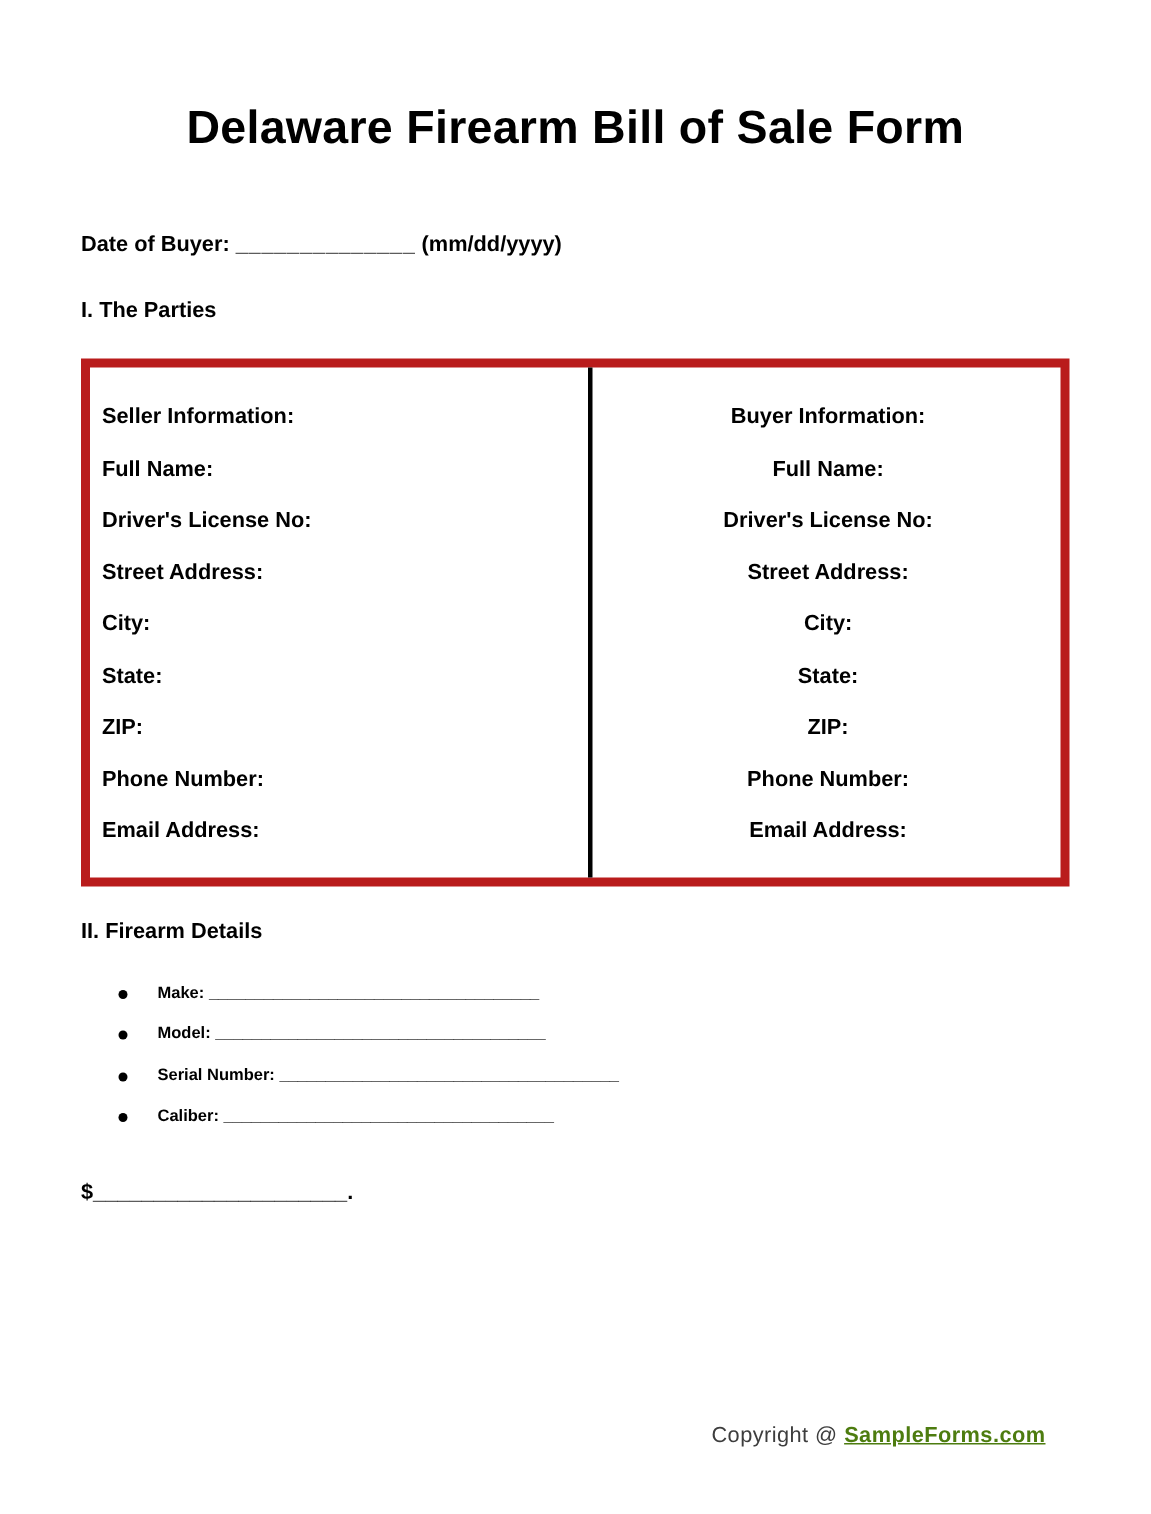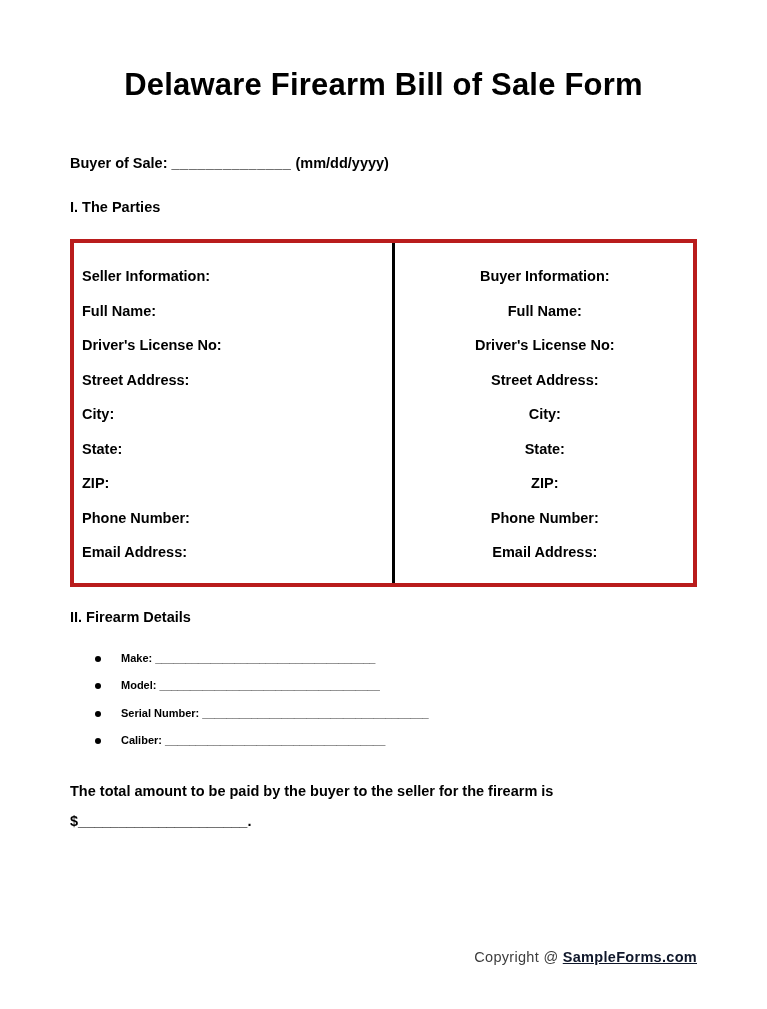--- a/index.html
+++ b/index.html
@@ -5,21 +5,21 @@
   * { margin: 0; padding: 0; box-sizing: border-box; }
   html, body { background: #ffffff; }
   .page {
     position: relative;
     width: 767px;
     height: 1009px;
     margin: 0 auto;
     background: #ffffff;
     font-family: "Liberation Sans", "DejaVu Sans", sans-serif;
     color: #000000;
-    padding: 0 70px;
+    padding: 0 54px;
     overflow: hidden;
   }
   .doc-title {
     padding-top: 66px;
     font-size: 31px;
     line-height: 37px;
     font-weight: 700;
     text-align: center;
     letter-spacing: 0.2px;
   }
@@ -32,21 +32,21 @@
   .date-line .blank { letter-spacing: 0.5px; }
   .section-heading {
     font-size: 14.5px;
     font-weight: 700;
     line-height: 22px;
   }
   .heading-parties { margin-top: 22px; }
   .parties-table {
     margin-top: 21px;
     display: flex;
-    border: 4px solid #b91c1c;
+    border: 6px solid #b91c1c;
     width: 100%;
   }
   .parties-col {
     padding: 16px 6px 13px 8px;
   }
   .col-seller { width: 51.8%; border-right: 3px solid #000000; }
   .col-buyer  { width: 48.2%; text-align: center; }
   .cell-line {
     font-size: 14.5px;
     font-weight: 700;
@@ -100,21 +100,21 @@
   }
 </style>
 </head>
 <body>
 
 <div class="page">
 
   <h1 class="doc-title">Delaware Firearm Bill of Sale Form</h1>
 
   <p class="date-line">
-    <span>Buyer of Sale:</span>
+    <span>Date of Buyer:</span>
     <span class="blank">______________</span>
     <span>(mm/dd/yyyy)</span>
   </p>
 
   <p class="section-heading heading-parties">I. The Parties</p>
 
   <div class="parties-table">
     <div class="parties-col col-seller">
       <div class="cell-line">Seller Information:</div>
       <div class="cell-line">Full Name:</div>
@@ -159,22 +159,21 @@
     </li>
     <li class="firearm-item">
       <span class="bullet"></span>
       <span>Caliber:</span>
       <span>____________________________________</span>
     </li>
   </ul>
 
 
   <p class="purchase-text">
-    <span>The total amount to be paid by the buyer to the seller for the firearm is</span>
     <span class="purchase-amount-line"><span>$</span><span>_____________________</span><span>.</span></span>
   </p>
 
   <p class="footer">
     <span>Copyright @</span>
-    <span class="footer-link" style="color: #0f172a;">SampleForms.com</span>
+    <span class="footer-link" style="color: #4d7c0f;">SampleForms.com</span>
   </p>
 
 </div>
 
 </body></html>

